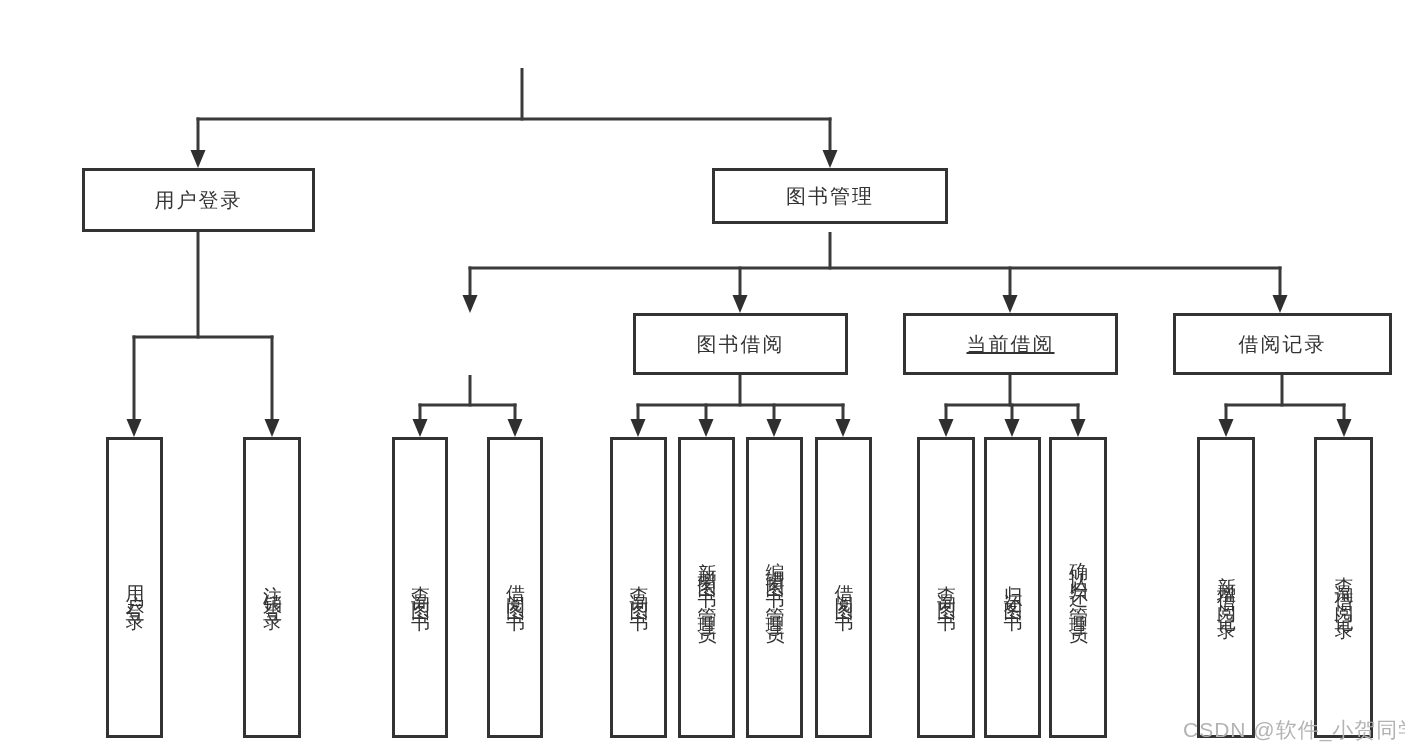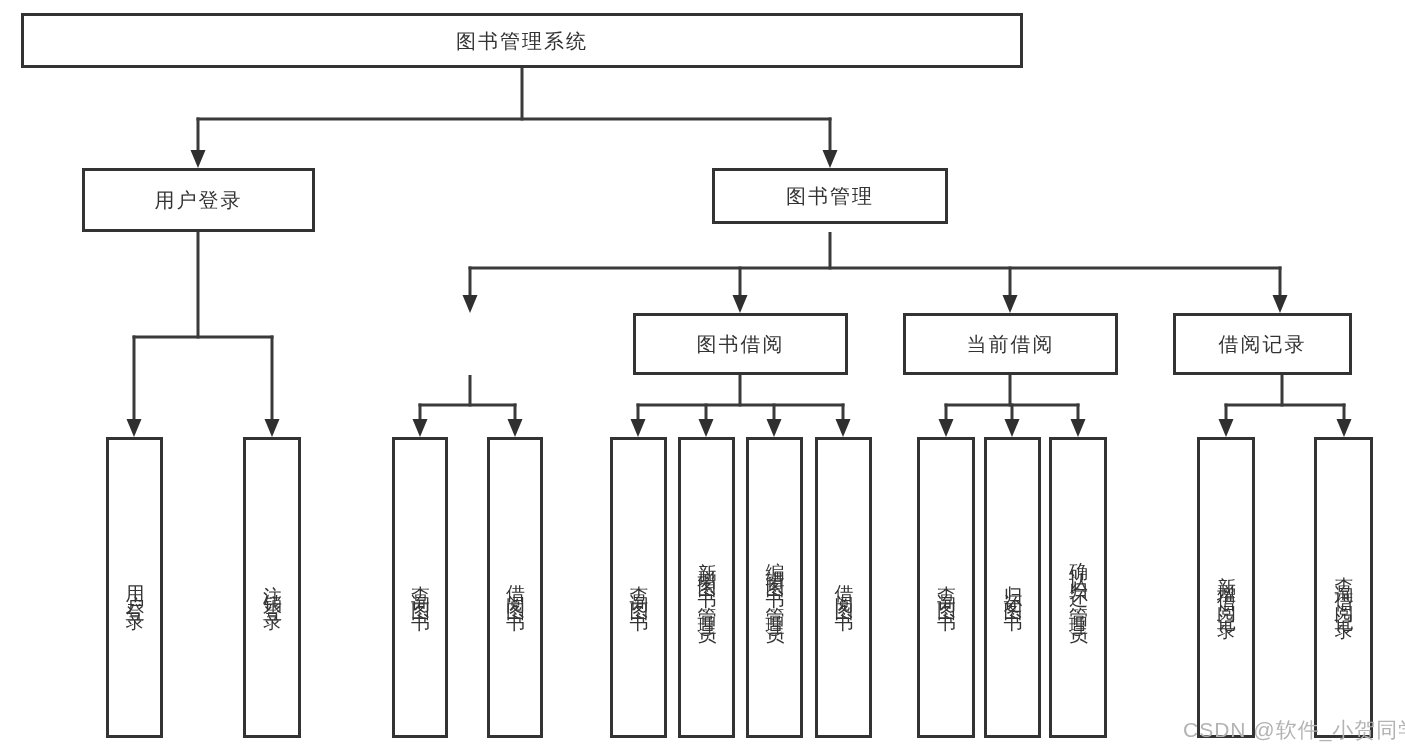--- a/index.html
+++ b/index.html
@@ -112,38 +112,35 @@
     <polygon points="1070.5,419 1085.5,419 1078,437"></polygon>
 
     <line x1="1282" y1="375" x2="1282" y2="406.5"></line>
     <line x1="1224.5" y1="405" x2="1345.5" y2="405"></line>
     <line x1="1226" y1="403.5" x2="1226" y2="421"></line>
     <polygon points="1218.5,419 1233.5,419 1226,437"></polygon>
     <line x1="1344" y1="403.5" x2="1344" y2="421"></line>
     <polygon points="1336.5,419 1351.5,419 1344,437"></polygon>
   </svg>
 
-  <div class="node" style="left:21px; top:13px; width:1002px; height:55px;">
-    <span class="hlabel">图书管理系统</span>
-  </div>
 
   <div class="node" style="left:82px; top:168px; width:233px; height:64px;">
     <span class="hlabel">用户登录</span>
   </div>
   <div class="node" style="left:712px; top:168px; width:236px; height:56px;">
     <span class="hlabel">图书管理</span>
   </div>
 
   <div class="node" style="left:633px; top:313px; width:215px; height:62px;">
     <span class="hlabel">图书借阅</span>
   </div>
-  <div class="node" style="left:903px; top:313px; width:215px; height:62px;">
+  <div class="node" style="left:903px; top:313px; width:215px; height:62px;text-decoration:underline;">
     <span class="hlabel">当前借阅</span>
   </div>
-  <div class="node" style="left:1173px; top:313px; width:179px; height:62px;">
+  <div class="node" style="left:1173px; top:313px; width:219px; height:62px;">
     <span class="hlabel">借阅记录</span>
   </div>
 
   <div class="node" style="left:106px; top:437px; width:57px; height:301px;">
     <span class="vlabel">用户登录</span>
   </div>
   <div class="node" style="left:243px; top:437px; width:58px; height:301px;">
     <span class="vlabel">注销登录</span>
   </div>
 

